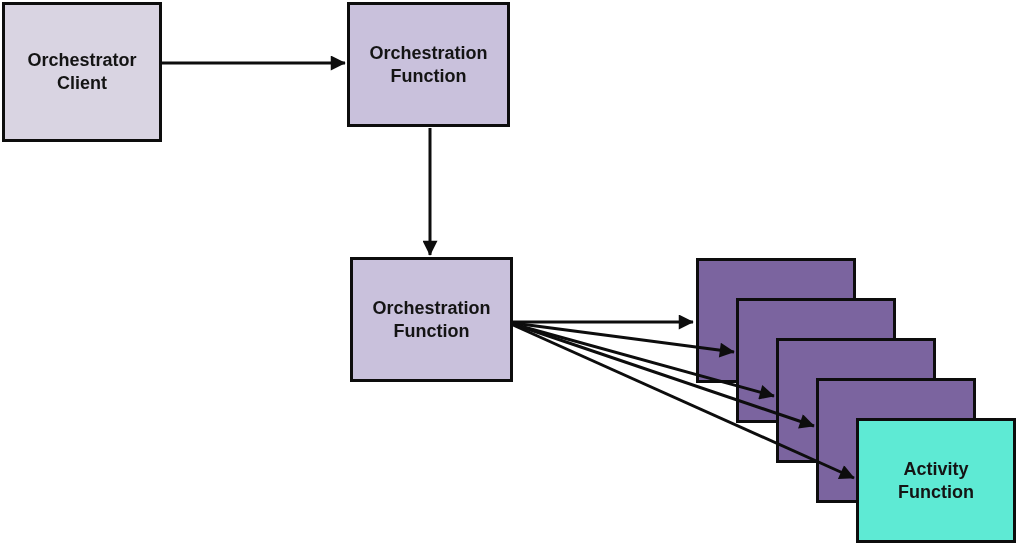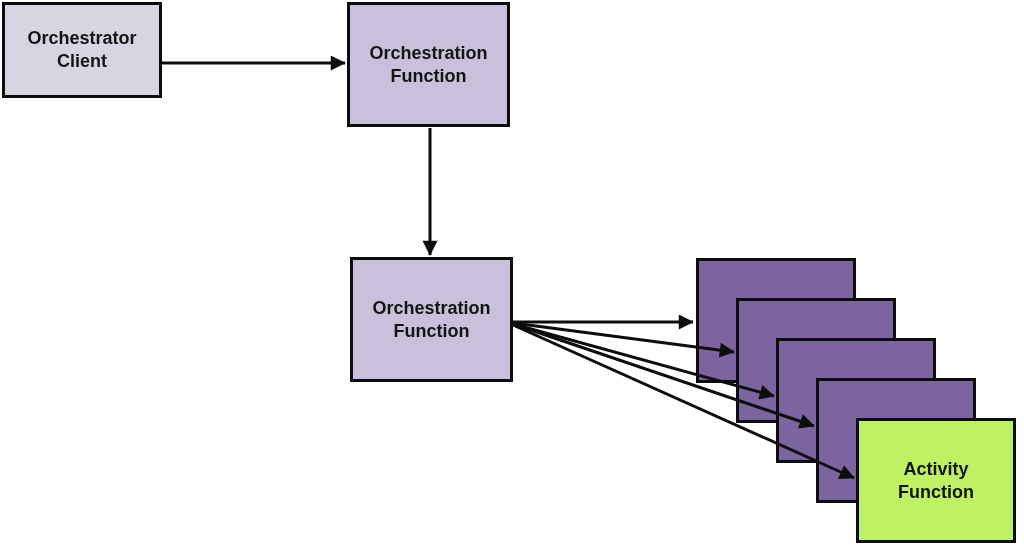--- a/index.html
+++ b/index.html
@@ -27,21 +27,21 @@
     text-align: center;
   }
   .node .label {
     font-weight: 700;
     font-size: 18px;
     line-height: 23px;
     color: #141414;
     padding: 0 6px;
   }
   
-  .n-client { left: 2px;  top: 2px;   width: 160px; height: 96px; }
+  .n-client { left: 2px;  top: 2px;   width: 160px; height: 140px; }
   .n-func-top { left: 347px; top: 2px;   width: 163px; height: 125px; }
   .n-func-mid { left: 350px; top: 257px; width: 163px; height: 125px; }
   
   .stack-box { width: 160px; height: 125px; }
   .s1 { left: 696px; top: 258px; }
   .s2 { left: 736px; top: 298px; }
   .s3 { left: 776px; top: 338px; }
   .s4 { left: 816px; top: 378px; }
   .s5 { left: 856px; top: 418px; }
   .overlay {
@@ -71,21 +71,21 @@
   </div>
 
   <div class="node n-func-mid" style="background-color: rgb(201, 193, 220);">
     <span class="label">Orchestration Function</span>
   </div>
 
   <div class="node stack-box s1" style="background-color: rgb(123, 100, 159);"></div>
   <div class="node stack-box s2" style="background-color: rgb(123, 100, 159);"></div>
   <div class="node stack-box s3" style="background-color: rgb(123, 100, 159);"></div>
   <div class="node stack-box s4" style="background-color: rgb(123, 100, 159);"></div>
-  <div class="node stack-box s5" style="background-color: #bef264; align-items: center;">
+  <div class="node stack-box s5" style="background-color: #5eead4; align-items: center;">
     <span class="label">Activity Function</span>
   </div>
 
   <svg class="overlay" viewBox="0 0 1024 550" xmlns="http://www.w3.org/2000/svg">
     <defs>
       <marker id="arrowhead" viewBox="0 0 10 10" refX="9.5" refY="5" markerWidth="6.5" markerHeight="5" orient="auto">
         <path d="M 0 0 L 10 5 L 0 10 z" fill="#0d0d0d"></path>
       </marker>
     </defs>
     <line class="edge" x1="162" y1="63" x2="345" y2="63" marker-end="url(#arrowhead)"></line>

